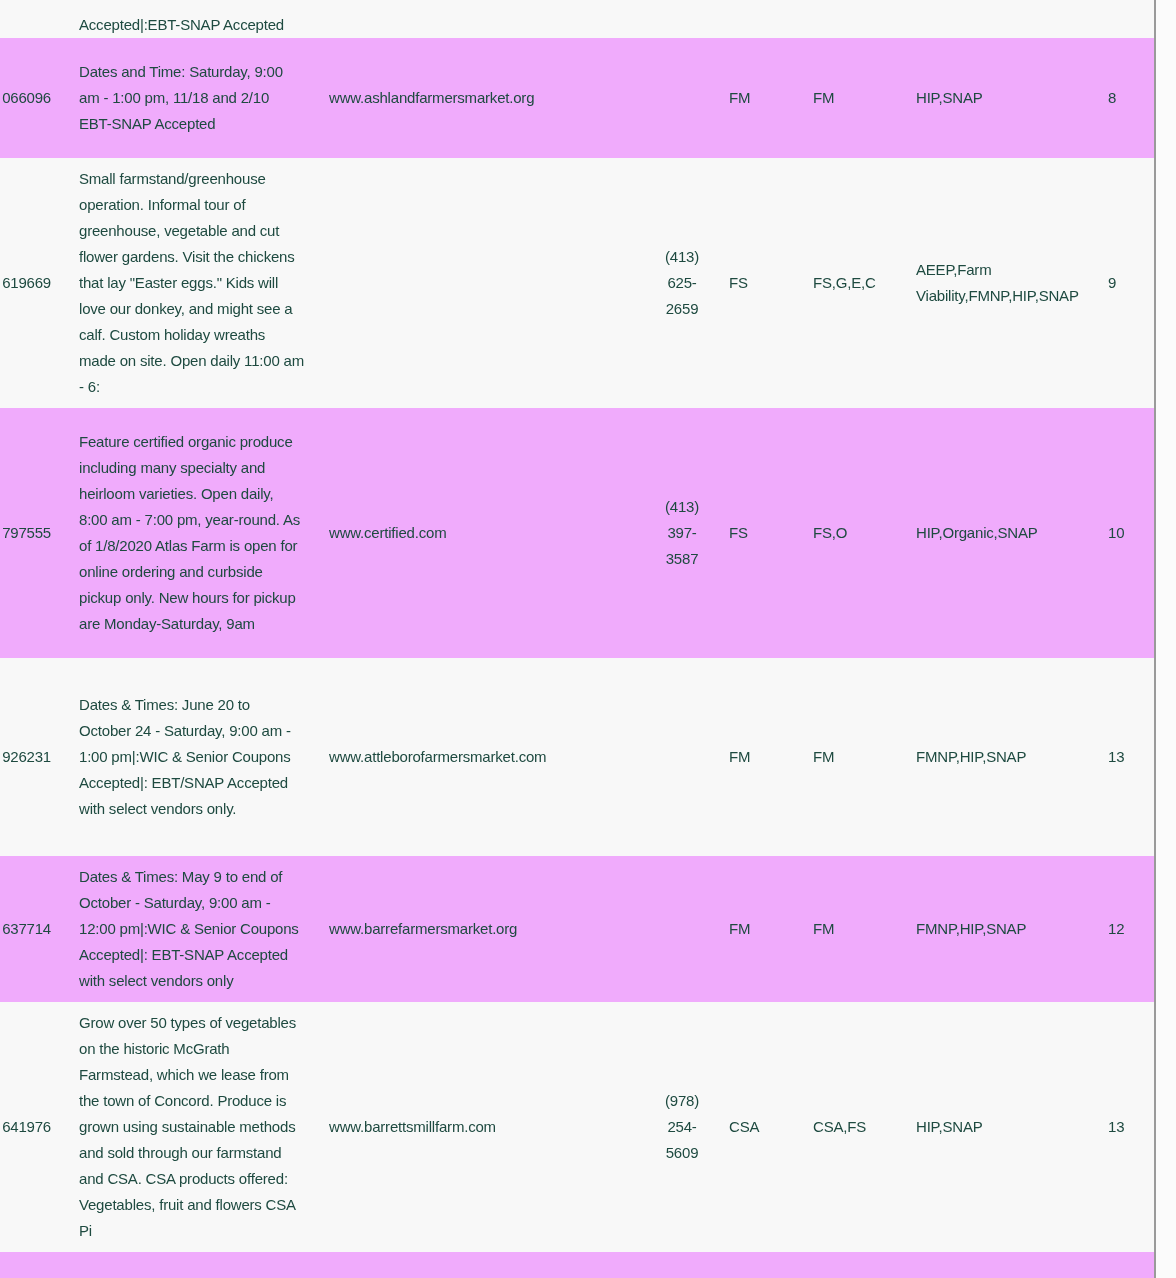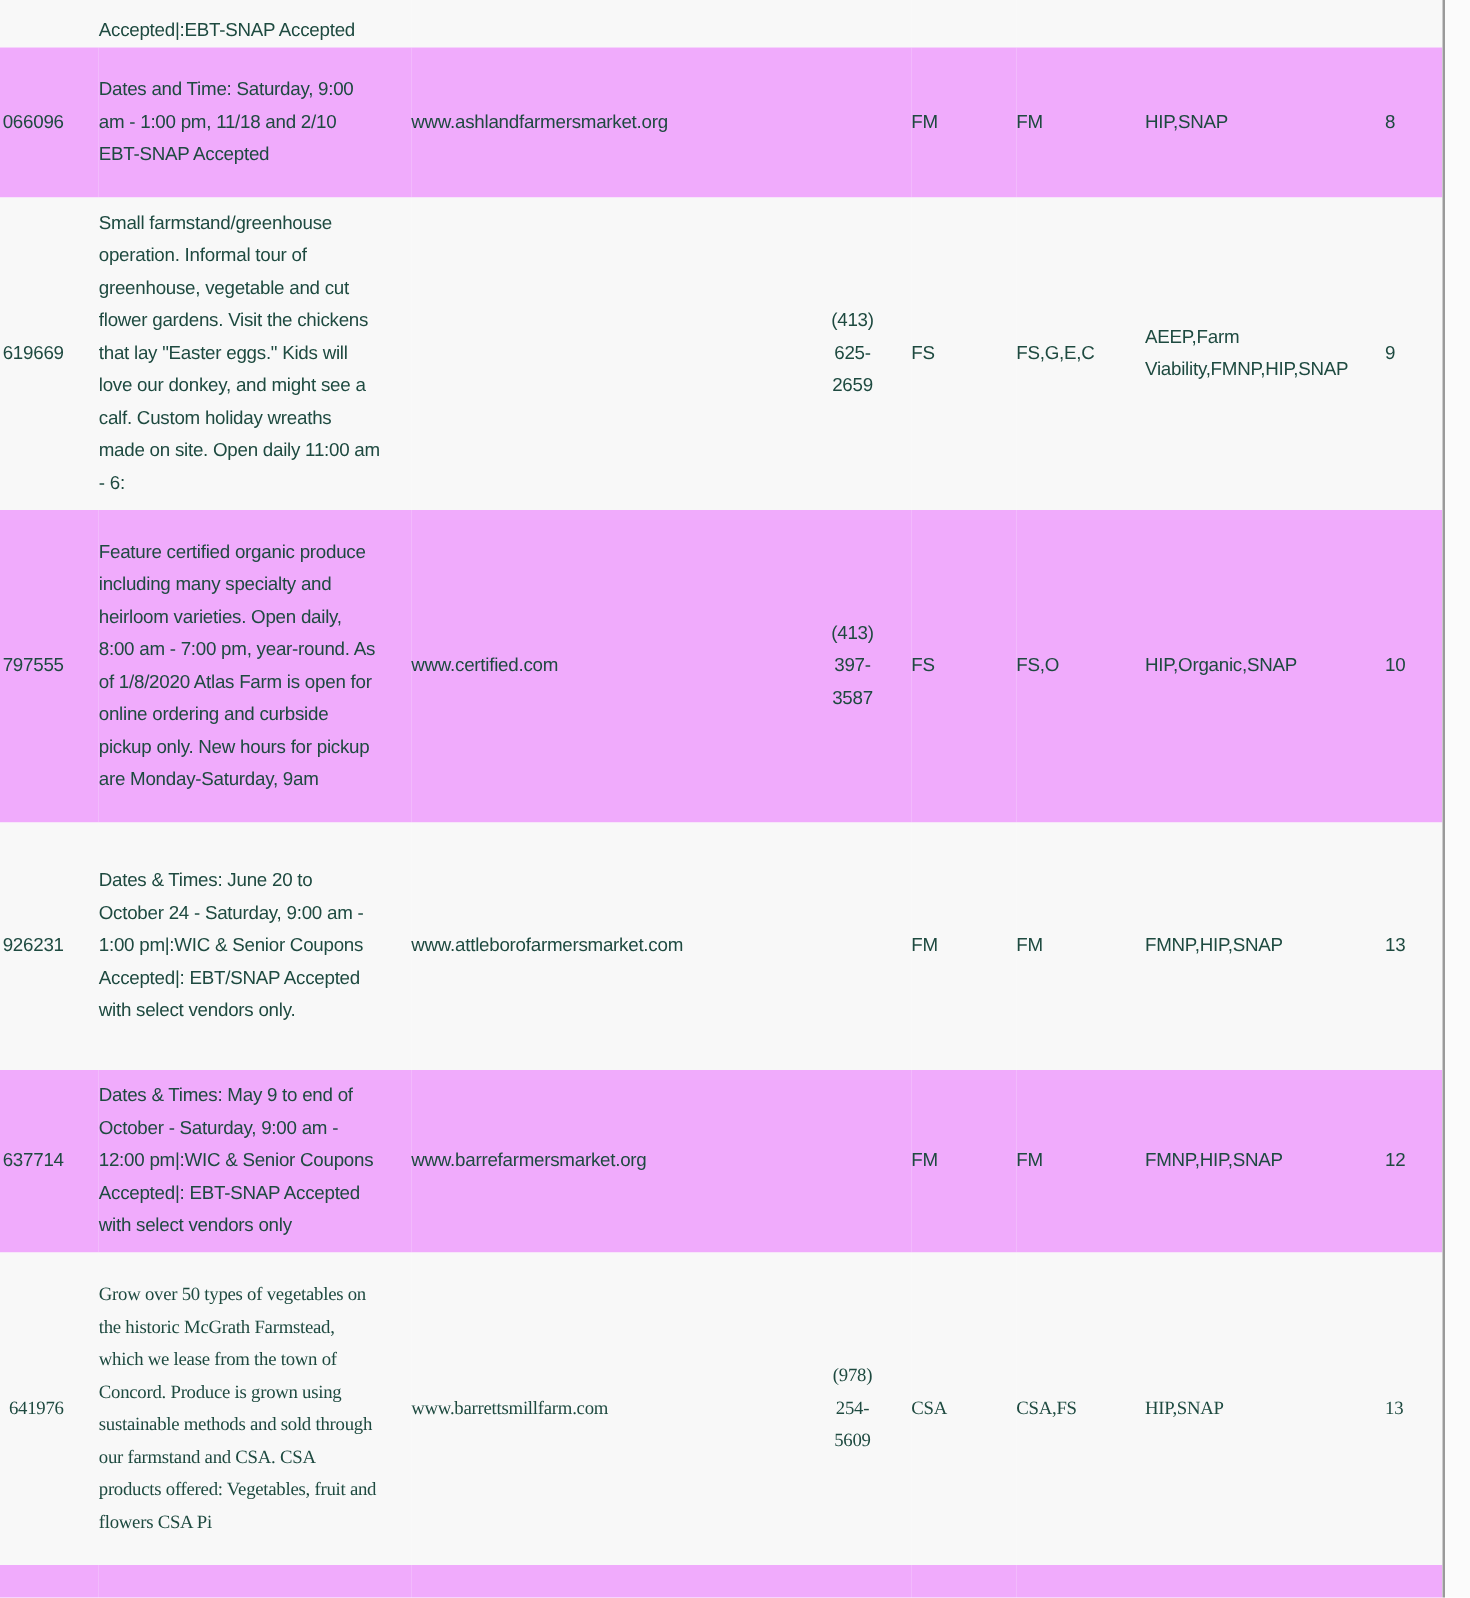--- a/index.html
+++ b/index.html
@@ -62,21 +62,21 @@
   td.id { text-align: right; padding-right: 28px; }
   td.desc { padding-right: 22px; }
   td.web { padding-right: 0; }
   td.phone { padding-right: 0; }
   tr.r-top td { height: 76px; vertical-align: bottom; }
   tr.r8 td { height: 120px; }
   tr.r9 td { height: 250px; }
   tr.r10 td { height: 250px; }
   tr.r11 td { height: 198px; }
   tr.r12 td { height: 146px; }
-  tr.r13 td { height: 250px; font-family: Liberation Serif, serif; }
+  tr.r13 td { height: 250px; }
   tr.r-bottom td { height: 80px; }
   .desc-text { display: block; width: 226px; }
   .phone-text { display: block; width: 44px; word-break: break-word; text-align: center; }
   .prog-text { display: block; width: 180px; }
 </style>
 </head>
 <body>
 
 <div class="viewport">
   <table>

